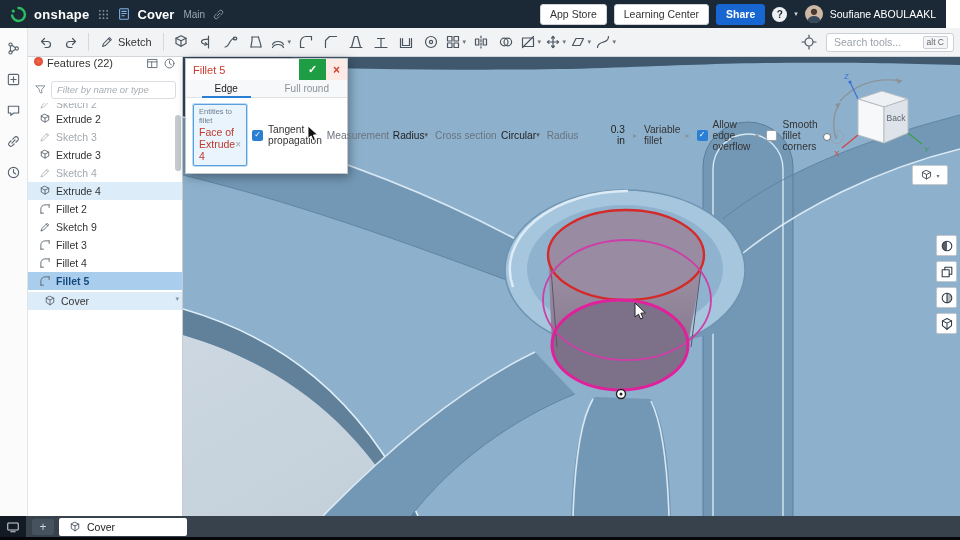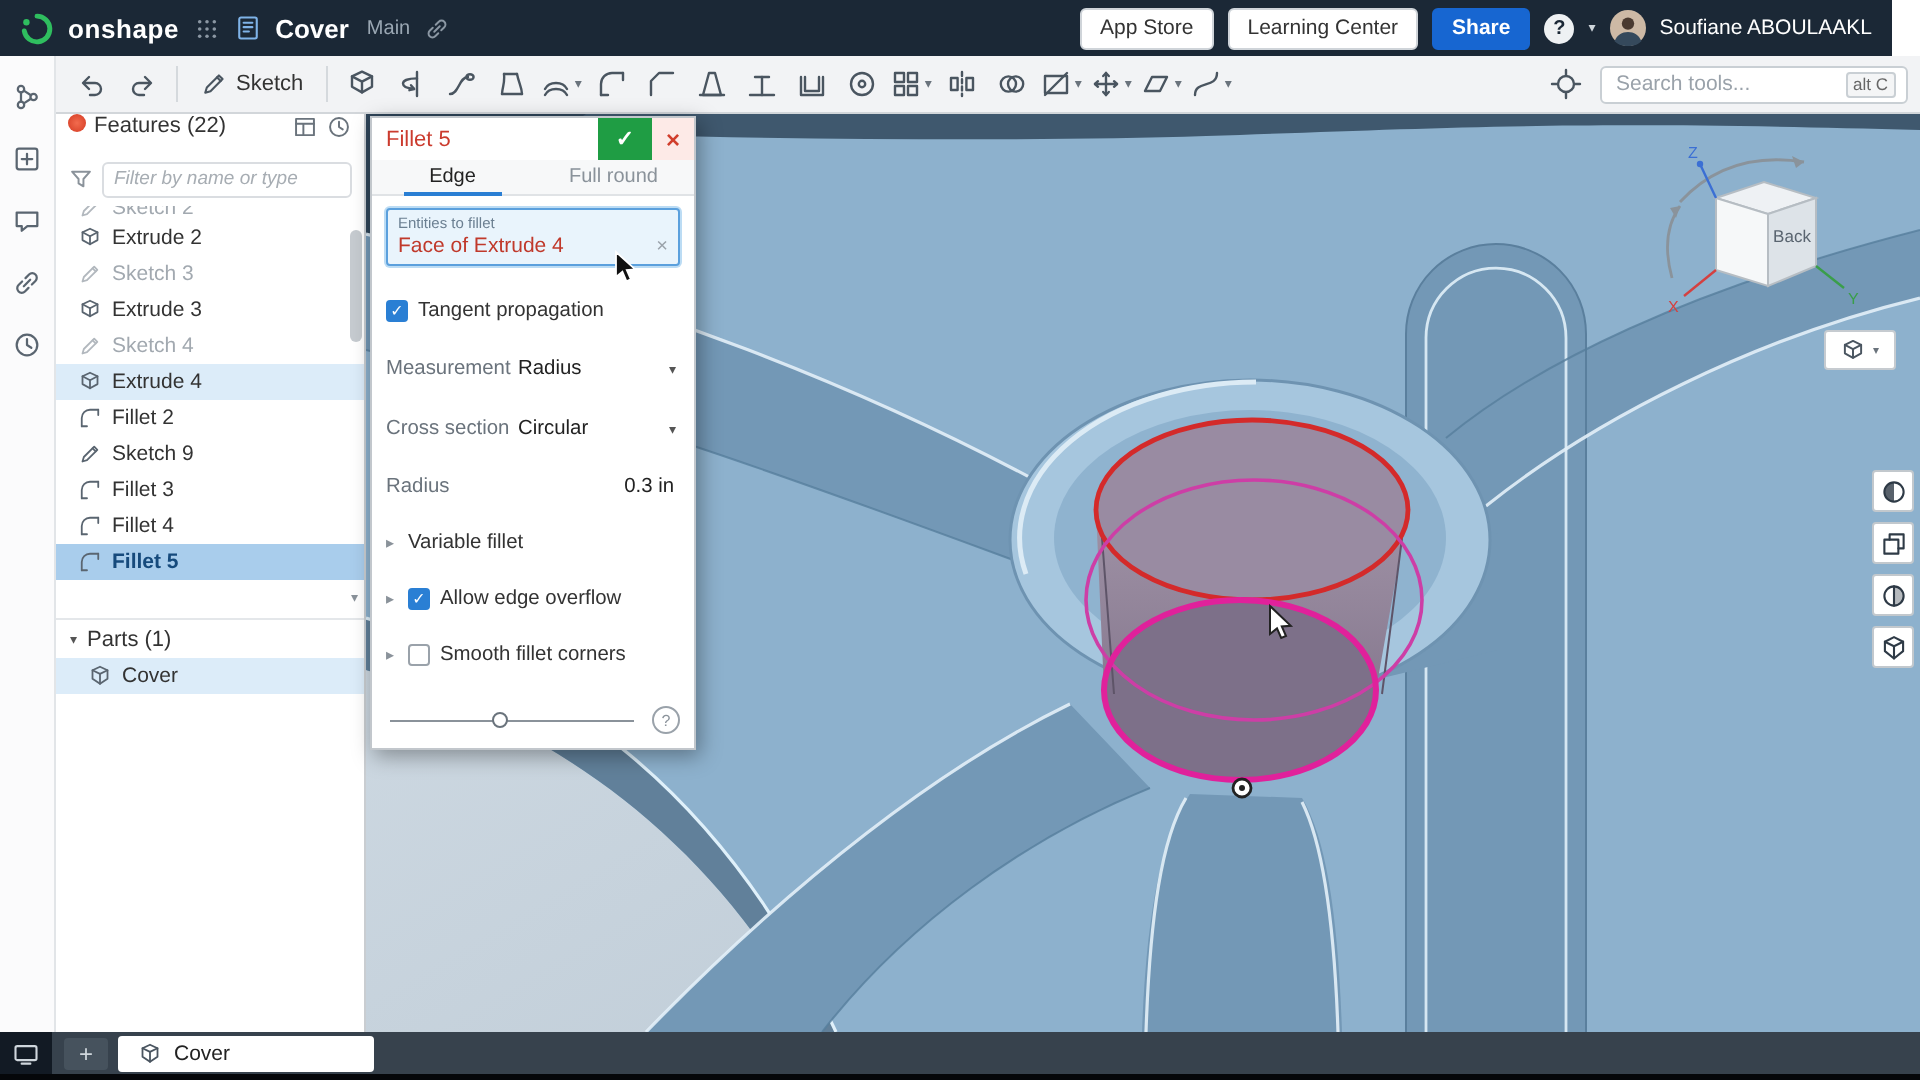--- a/index.html
+++ b/index.html
@@ -31,21 +31,21 @@
   .toolbar{position:absolute;top:28px;left:28px;right:0;height:29px;background:#f2f3f5;
            border-bottom:1px solid #d2d6da;display:flex;align-items:center;padding:0 6px;
            gap:1px;box-sizing:border-box;z-index:7}
   .tbtn{height:22px;min-width:22px;display:flex;align-items:center;justify-content:center;
         border-radius:2px;color:#4a5560;padding:0 1px}
   .tbtn svg{width:16px;height:16px}
   .caret{font-size:7px;color:#6a737c;margin-left:1px}
   .tsep{width:1px;height:18px;background:#d5d9dd;margin:0 4px}
   .sketch-btn{display:flex;align-items:center;gap:4px;padding:0 6px;height:22px;color:#333;font-size:11px}
   .sketch-btn svg{width:14px;height:14px;color:#4a5560}
-  .search-box{width:154px;height:19px;background:#fff;border:1px solid #c9cfd4;border-radius:3px;
+  .search-box{width:128px;height:19px;background:#fff;border:1px solid #c9cfd4;border-radius:3px;
               display:flex;align-items:center;padding:0 5px;gap:4px;box-sizing:border-box;margin-left:4px}
   .search-box input{border:none;outline:none;flex:1;min-width:0;font:10.5px "Liberation Sans",sans-serif;color:#333;background:transparent}
   .search-box input::placeholder{color:#9aa2aa}
   .kbd{border:1px solid #c9cfd4;background:#f4f5f6;border-radius:2px;font-size:8.5px;color:#666;
        padding:0 3px;line-height:11px;white-space:nowrap}
 
   
   .left-rail{position:absolute;top:28px;left:0;width:28px;bottom:24px;background:#fbfbfc;
              border-right:1px solid #e2e5e8;display:flex;flex-direction:column;align-items:center;
              padding-top:10px;gap:11px;box-sizing:border-box;z-index:6}
@@ -100,21 +100,21 @@
   .dlg-header{height:21px;display:flex;align-items:stretch}
   .dlg-title{color:#cb3b2e;font-size:11px;padding-left:7px;flex:1;display:flex;align-items:center}
   .dlg-ok{width:27px;background:#1f9d44;color:#fff;display:flex;align-items:center;justify-content:center;
           font-size:11px;font-weight:700}
   .dlg-close{width:21px;background:#fdeae7;color:#d13e2c;display:flex;align-items:center;justify-content:center;
              font-weight:700;font-size:12px}
   .dlg-tabs{height:17px;display:flex;background:#f7f8f9;border-bottom:1px solid #e0e3e6}
   .dlg-tab{flex:1;display:flex;align-items:center;justify-content:center;font-size:10px;color:#8a929a;position:relative}
   .dlg-tab.active{color:#222}
   .dlg-tab.active::after{content:"";position:absolute;left:16px;right:16px;bottom:-1px;height:2px;background:#2a7fd4}
-  .dlg-body{padding:6px 7px 7px;display:flex;flex-direction:column;gap:17px}
+  .dlg-body{padding:6px 7px 7px;display:flex;flex-direction:row;gap:5px}
   .entities{border:1px solid #5ba0dd;background:#e9f4fc;border-radius:2px;padding:2px 5px 3px;
             box-shadow:0 0 0 1px #bcdcf4}
   .ent-label{font-size:7.5px;color:#6b7f91;margin-bottom:1px}
   .ent-row{display:flex;align-items:center}
   .ent-value{flex:1;font-size:10.5px;color:#c0392b}
   .ent-x{color:#9aa2aa;font-size:10px}
   .chk-row{display:flex;align-items:center;gap:5px;font-size:10.2px;color:#333}
   .chk{width:11px;height:11px;border-radius:2px;display:flex;align-items:center;justify-content:center;
        box-sizing:border-box;flex:none;font-size:8px;line-height:1}
   .chk.on{background:#2a7fd4;color:#fff}
@@ -556,24 +556,20 @@
         <div class="frow selected">
           <span class="fico">
             <svg viewBox="0 0 16 16" fill="none" stroke="currentColor" stroke-width="1.2" stroke-linecap="round" stroke-linejoin="round">
               <path d="M2.5 13.5V8A5.5 5.5 0 0 1 8 2.5h5.5"></path>
               <path d="M2.5 13.5H6M13.5 2.5V6"></path>
             </svg>
           </span>
           <span class="flabel">Fillet 5</span>
         </div>
       </div>
-    <div class="parts-header">
-      <span class="pchev">▾</span>
-      <span>Parts (1)</span>
-    </div>
     <div class="parts-row">
       <span class="fico">
           <svg viewBox="0 0 16 16" fill="none" stroke="currentColor" stroke-width="1.2" stroke-linecap="round" stroke-linejoin="round">
             <path d="M8 1.8l5 2.4v5.6L8 13.2 3 9.8V4.2z"></path>
             <path d="M3 4.2 8 6.6l5-2.4M8 6.6v6.6"></path>
           </svg>
         </span>
       <span>Cover</span>
     </div>
     <div class="fp-fill"></div>

